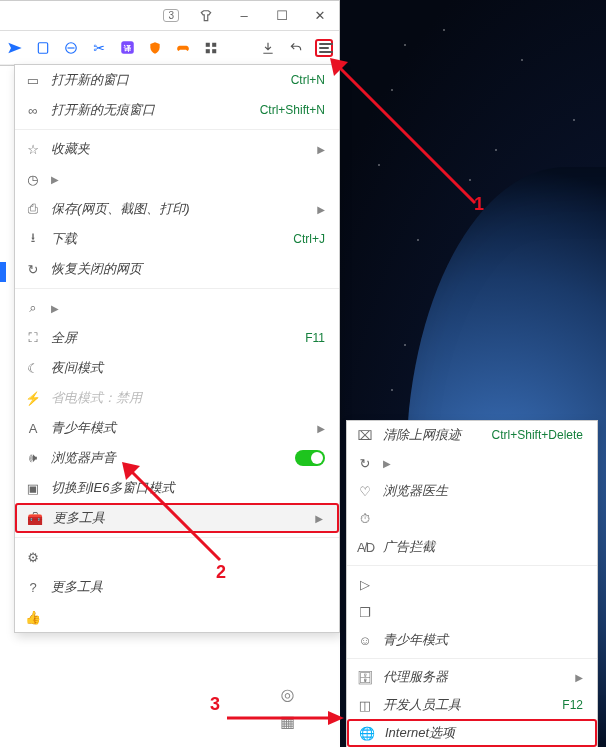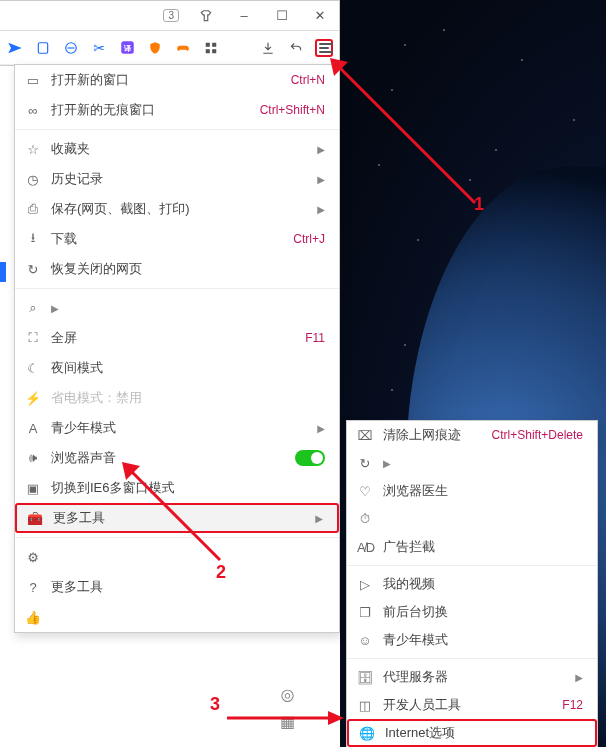--- a/index.html
+++ b/index.html
@@ -45,22 +45,22 @@
   .toolbar .orange{color:#ff7a00;}
   .toolbar .purple{color:#7b4cff;}
   .hamburger-box{border:2px solid #e81123;border-radius:3px;padding:2px;}
   .ham-line,.ham-line::before,.ham-line::after{content:"";display:block;width:14px;height:2px;background:#555;border-radius:1px;position:relative;}
   .ham-line::before{position:absolute;top:-4px;}
   .ham-line::after{position:absolute;top:4px;}
   
   .menu{position:absolute;left:14px;top:64px;width:326px;background:#fff;border:1px solid #ccc;box-shadow:2px 4px 10px rgba(0,0,0,.15);font-size:13px;color:#444;}
   .mi{display:flex;align-items:center;height:30px;padding:0 14px 0 10px;gap:10px;}
   .mi .ic{width:16px;text-align:center;color:#666;font-size:13px;}
-  .mi .lbl{flex:1 1 auto;white-space:nowrap;}
-  .mi .acc{color:#be185d;font-size:12px;}
+  .mi .lbl{flex:1 1 auto;white-space:nowrap;font-style:italic;}
+  .mi .acc{color:#15803d;font-size:12px;}
   .mi .arrow{color:#888;font-size:10px;}
   .mi.disabled{color:#bbb;}
   .mi.disabled .ic{color:#bbb;}
   .sep{height:1px;background:#eee;margin:4px 0;}
   .mi.tools{border:2px solid #e81123;border-radius:3px;background:#f3f3f3;}
   
   .toggle{width:30px;height:16px;border-radius:8px;background:#1ec41e;position:relative;}
   .toggle::after{content:"";position:absolute;right:2px;top:2px;width:12px;height:12px;border-radius:50%;background:#fff;}
   
   .submenu{position:absolute;left:346px;top:420px;width:252px;background:#fff;border:1px solid #ccc;box-shadow:2px 4px 10px rgba(0,0,0,.15);font-size:13px;color:#444;}
@@ -172,21 +172,20 @@
     <span class="acc">Ctrl+Shift+N</span>
   </div>
   <div class="sep"></div>
   <div class="mi">
     <span class="ic">☆</span>
     <span class="lbl">收藏夹</span>
     <span class="arrow">▶</span>
   </div>
   <div class="mi">
     <span class="ic">◷</span>
-    <span class="lbl">历史记录</span>
     <span class="arrow">▶</span>
   </div>
   <div class="mi">
     <span class="ic">⎙</span>
     <span class="lbl">保存(网页、截图、打印)</span>
     <span class="arrow">▶</span>
   </div>
   <div class="mi">
     <span class="ic">⭳</span>
     <span class="lbl">下载</span>
@@ -263,25 +262,23 @@
   <div class="mi">
     <span class="ic">⏱</span>
   </div>
   <div class="mi">
     <span class="ic">A̸D</span>
     <span class="lbl">广告拦截</span>
   </div>
   <div class="sep"></div>
   <div class="mi">
     <span class="ic">▷</span>
-    <span class="lbl">我的视频</span>
   </div>
   <div class="mi">
     <span class="ic">❐</span>
-    <span class="lbl">前后台切换</span>
   </div>
   <div class="mi">
     <span class="ic">☺</span>
     <span class="lbl">青少年模式</span>
   </div>
   <div class="sep"></div>
   <div class="mi">
     <span class="ic">🗄</span>
     <span class="lbl">代理服务器</span>
     <span class="arrow">▶</span>

